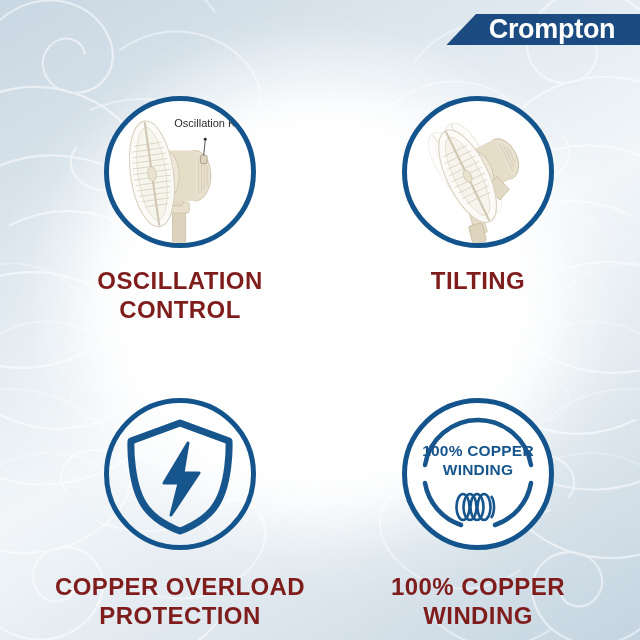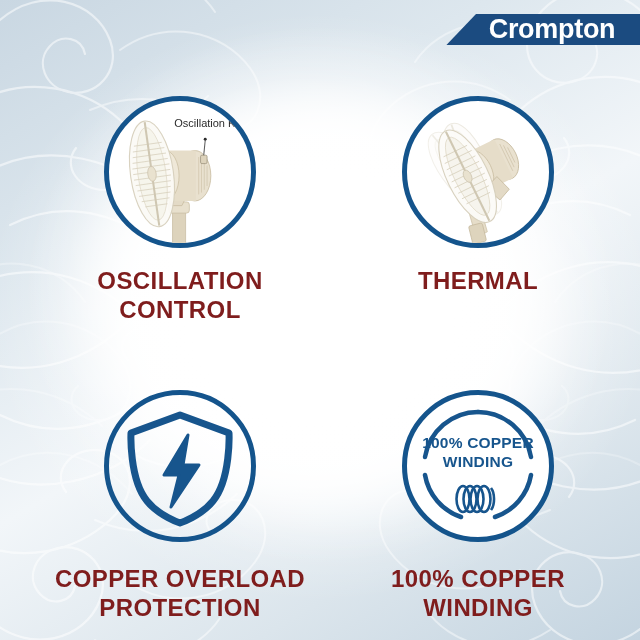--- a/index.html
+++ b/index.html
@@ -66,21 +66,21 @@
     inset: 0;
   }
   .cell {
     position: absolute;
     width: 320px;
     display: flex;
     flex-direction: column;
     align-items: center;
   }
   .cell-r0 { top: 96px; }
-  .cell-r1 { top: 390px; }
+  .cell-r1 { top: 398px; }
   .cell-c0 { left: 20px; }
   .cell-c1 { left: 318px; }
 
   .circle {
     width: 152px;
     height: 152px;
     border-radius: 50%;
     border: 5px solid #14548c;
     box-sizing: border-box;
     position: relative;
@@ -299,21 +299,21 @@
                 <path d="M44,77 L80,77"></path>
               <path d="M45,84 L79,84"></path>
                 <path d="M46,91 L78,91"></path>
                 <path d="M48,98 L76,98"></path>
             </g>
             <path d="M62,19 L62,125" stroke="#cfc7b2" stroke-width="2.2"></path>
             <ellipse cx="62" cy="72" rx="4" ry="7" fill="#e9e2cf" stroke="#cdc4ae" stroke-width="0.8"></ellipse>
           </g>
         </svg>
       </div>
-      <div class="caption">THERMAL</div>
+      <div class="caption">TILTING</div>
     </div>
 
     <div class="cell cell-r1 cell-c0">
       <div class="circle plain">
         <svg width="142" height="142" viewBox="0 0 142 142">
 
           <path d="M71,20 L120,38 C120,38 122,84 104,106 C92,121 71,128 71,128
                    C71,128 50,121 38,106 C20,84 22,38 22,38 Z" fill="none" stroke="#17558d" stroke-width="7" stroke-linejoin="round"></path>
 
           <path d="M79,40 L55,80 L70,80 L62,112 L90,70 L74,70 Z" fill="#17558d" stroke="#17558d" stroke-width="3" stroke-linejoin="round"></path>

